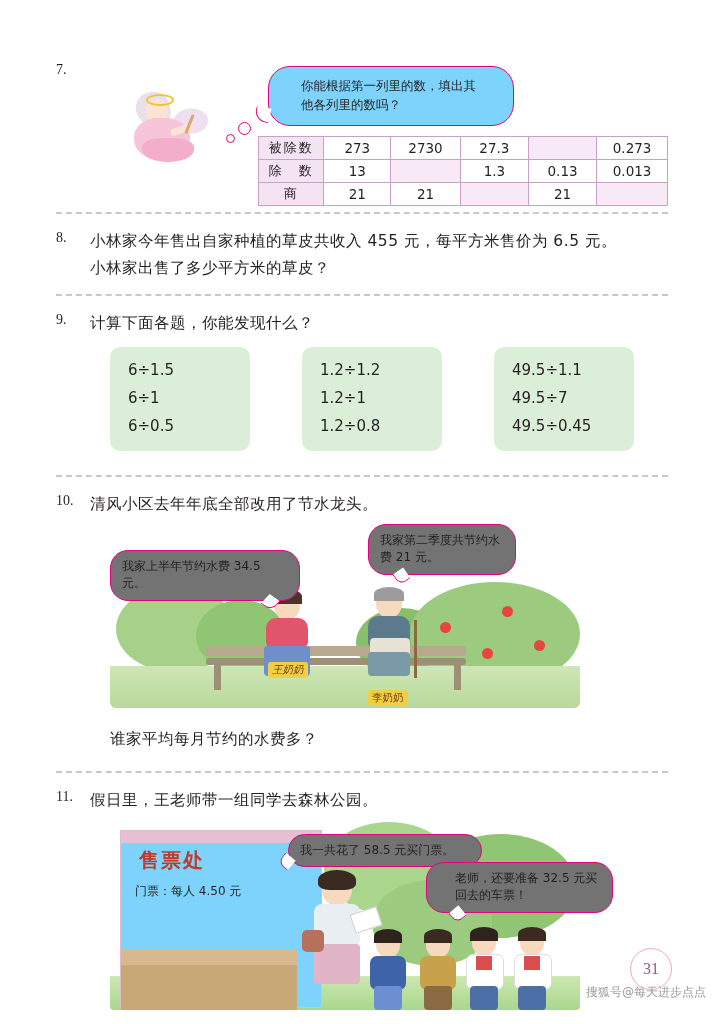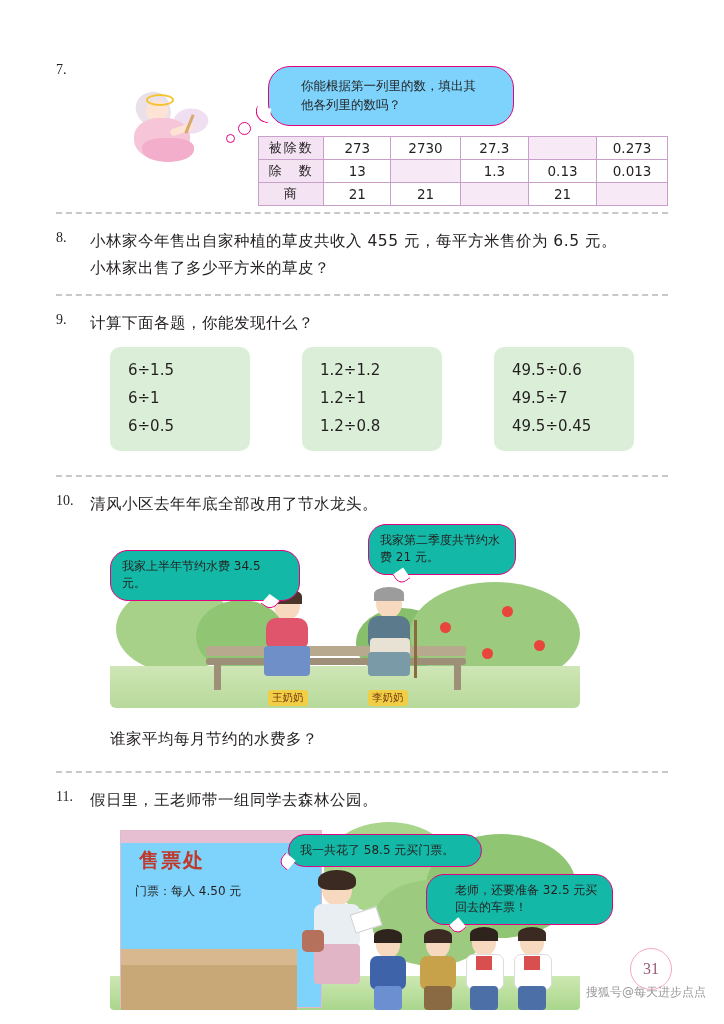--- a/index.html
+++ b/index.html
@@ -212,21 +212,21 @@
   .scene10 {
     position: relative;
     width: 470px;
     height: 190px;
     margin: 6px 0 0 20px;
   }
   .bub {
     position: absolute;
     border: 1.5px solid #e4007f;
     border-radius: 18px;
-    background: #14b8a6;
+    background: #737373;
     padding: 7px 11px;
     font-size: 12px;
     line-height: 1.45;
     font-family: "DejaVu Sans", sans-serif;
     color: #231f20;
     z-index: 5;
   }
   .bub.b10a { left: 0px; top: 26px; width: 166px; }
   .bub.b10a:after {
     content: "";
@@ -378,21 +378,21 @@
     content: "";
     position: absolute;
     left: -9px; top: 20px;
     width: 12px; height: 12px;
     background: #fff;
     border-left: 1.5px solid #e4007f;
     border-bottom: 1.5px solid #e4007f;
     transform: rotate(40deg);
     border-radius: 0 0 0 8px;
   }
-  .bub.b11b { left: 316px; top: 54px; width: 146px; padding-left: 28px; }
+  .bub.b11b { left: 316px; top: 42px; width: 146px; padding-left: 28px; }
   .bub.b11b:after {
     content: "";
     position: absolute;
     left: 24px; bottom: -9px;
     width: 12px; height: 12px;
     background: #fff;
     border-left: 1.5px solid #e4007f;
     border-bottom: 1.5px solid #e4007f;
     transform: rotate(-40deg);
     border-radius: 0 0 0 8px;
@@ -504,21 +504,21 @@
           <div>6÷1.5</div>
           <div>6÷1</div>
           <div>6÷0.5</div>
         </div>
         <div class="gbox">
           <div>1.2÷1.2</div>
           <div>1.2÷1</div>
           <div>1.2÷0.8</div>
         </div>
         <div class="gbox">
-          <div>49.5÷0.6</div>
+          <div>49.5÷1.1</div>
           <div>49.5÷7</div>
           <div>49.5÷0.45</div>
         </div>
       </div>
     </div>
   </div>
 
   <div class="divider"></div>
 
   <div class="prob p10">
@@ -555,21 +555,21 @@
 
           <span class="p-body" style="left:250px;top:8px;width:60px;height:76px;">
             <span class="w-head" style="left:16px;top:0;width:26px;height:28px;background:#f7d9c0;border-radius:50%;position:absolute;"></span>
             <span style="position:absolute;left:14px;top:-3px;width:30px;height:14px;background:#9c9c9c;border-radius:50% 50% 0 0;"></span>
             <span style="position:absolute;left:8px;top:26px;width:42px;height:32px;background:#5b7a8c;border-radius:10px 10px 6px 6px;"></span>
             <span style="position:absolute;left:10px;top:48px;width:40px;height:18px;background:#e7e2d4;border-radius:4px;"></span>
             <span style="position:absolute;left:8px;top:62px;width:42px;height:24px;background:#7a9aa8;border-radius:4px;"></span>
             <span style="position:absolute;left:54px;top:30px;width:3px;height:58px;background:#8a6a42;"></span>
           </span>
 
-          <span class="nametag" style="left:158px;top:108px;">王奶奶</span>
+          <span class="nametag" style="left:158px;top:80px;font-style:italic;">王奶奶</span>
           <span class="nametag" style="left:258px;top:108px;">李奶奶</span>
         </div>
       </div>
 
       <div class="cn q10">谁家平均每月节约的水费多？</div>
     </div>
   </div>
 
   <div class="divider"></div>
 

